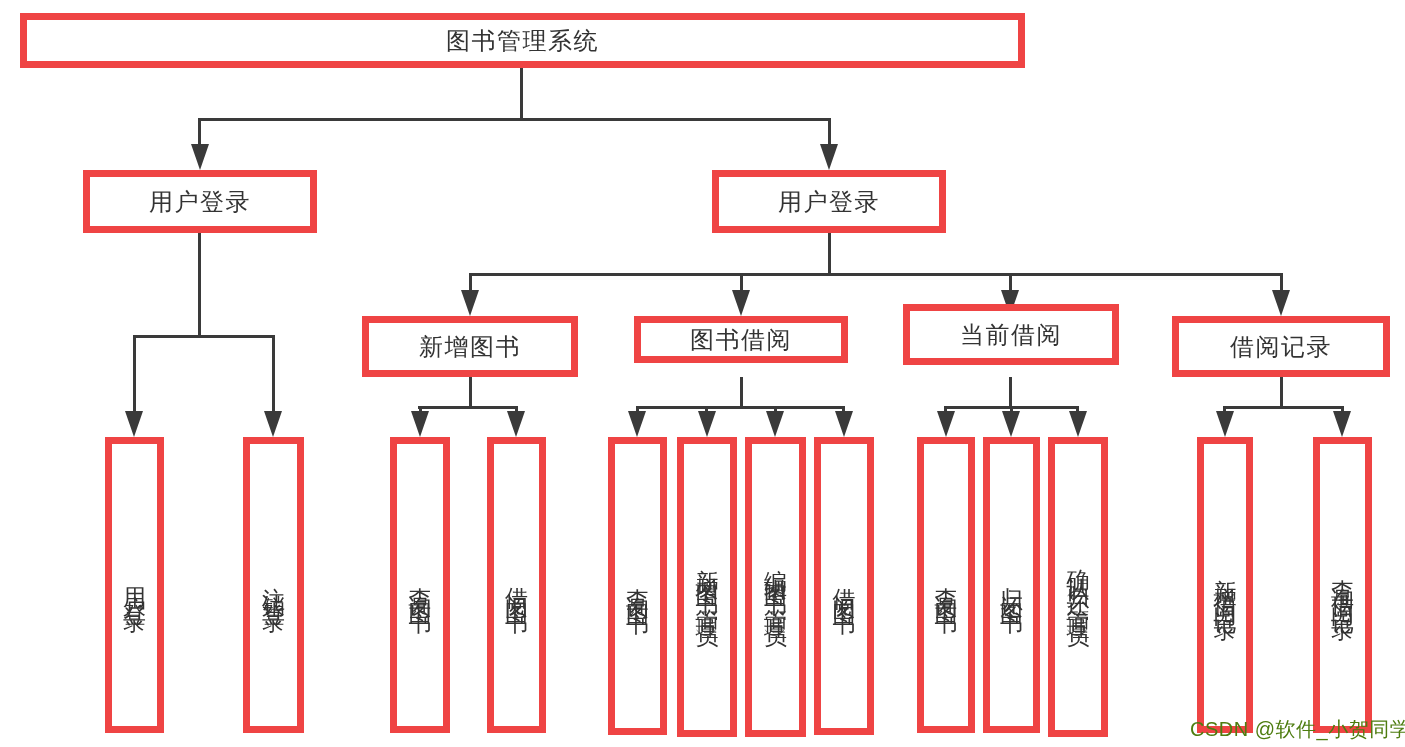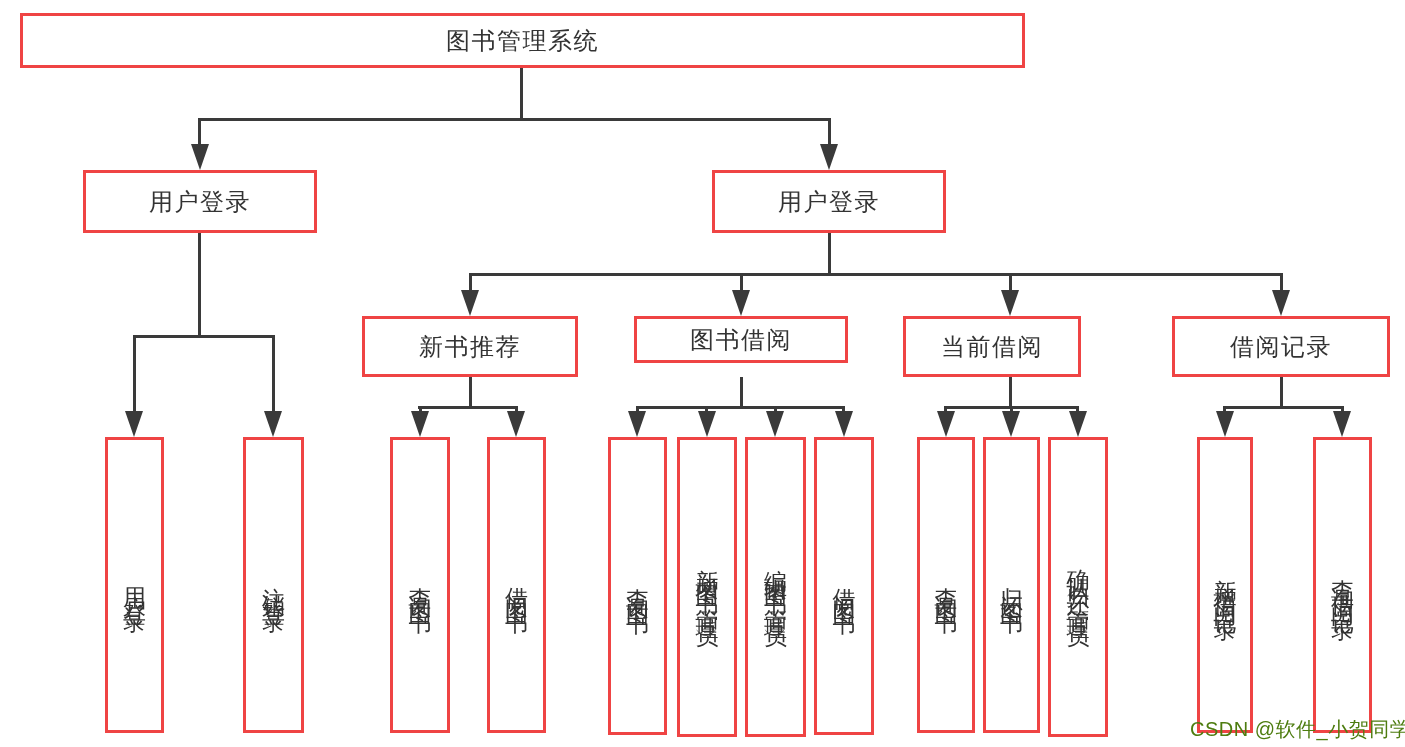--- a/index.html
+++ b/index.html
@@ -2,21 +2,21 @@
 <html><head>
 <meta charset="utf-8">
 <style>
   html,body { margin:0; padding:0; background:#ffffff; }
   .canvas {
     position:relative; width:1405px; height:747px; background:#ffffff;
     font-family:"Liberation Sans","DejaVu Sans",sans-serif; overflow:hidden;
   }
   .node {
     position:absolute; box-sizing:border-box;
-    border:3px solid #ef4444; background:#ffffff; color:#333333;
+    border:7px solid #ef4444; background:#ffffff; color:#333333;
     display:flex; align-items:center; justify-content:center;
     font-size:24px; letter-spacing:1.5px; text-align:left;
   }
   .vnode { font-size:23px; letter-spacing:0; }
   .vtext {
     writing-mode:vertical-rl; text-orientation:mixed;
     letter-spacing:8px; line-height:1; white-space:nowrap;
   }
   .line { position:absolute; background:#3a3a3a; }
   .ah {
@@ -91,23 +91,23 @@
   <div class="line" style="left:1223px;top:406px;width:3px;height:12px"></div>
   <div class="line" style="left:1341px;top:406px;width:3px;height:12px"></div>
   <div class="ah" style="left:1216px;top:411px"></div>
   <div class="ah" style="left:1333px;top:411px"></div>
 
   <div class="node" style="left:20px;top:13px;width:1005px;height:55px">图书管理系统</div>
 
   <div class="node" style="left:83px;top:170px;width:234px;height:63px">用户登录</div>
   <div class="node" style="left:712px;top:170px;width:234px;height:63px">用户登录</div>
 
-  <div class="node" style="left:362px;top:316px;width:216px;height:61px">新书推荐</div>
+  <div class="node" style="left:362px;top:316px;width:216px;height:61px">新增图书</div>
   <div class="node" style="left:634px;top:316px;width:214px;height:47px">图书借阅</div>
-  <div class="node" style="left:903px;top:316px;width:178px;height:61px">当前借阅</div>
+  <div class="node" style="left:903px;top:304px;width:216px;height:61px">当前借阅</div>
   <div class="node" style="left:1172px;top:316px;width:218px;height:61px">借阅记录</div>
 
   <div class="node vnode" style="left:105px;top:437px;width:59px;height:296px">
     <span class="vtext">用户登录</span>
     </div>
   <div class="node vnode" style="left:243px;top:437px;width:61px;height:296px">
     <span class="vtext">注销登录</span>
     </div>
 
   <div class="node vnode" style="left:390px;top:437px;width:60px;height:296px">

